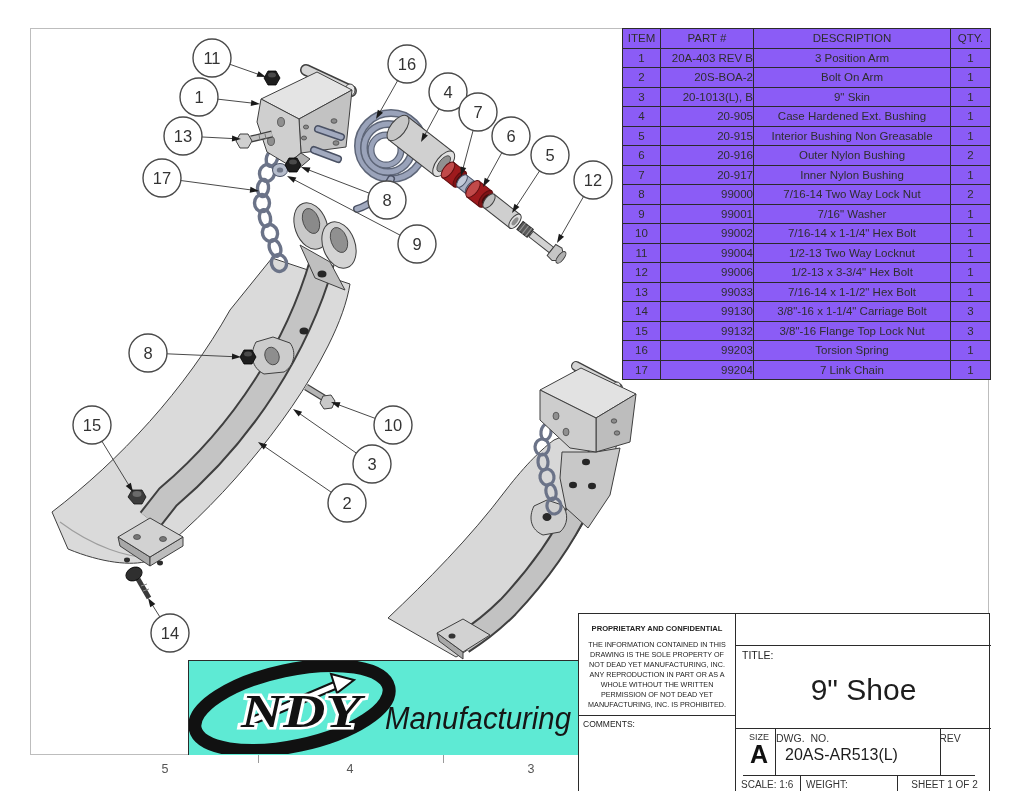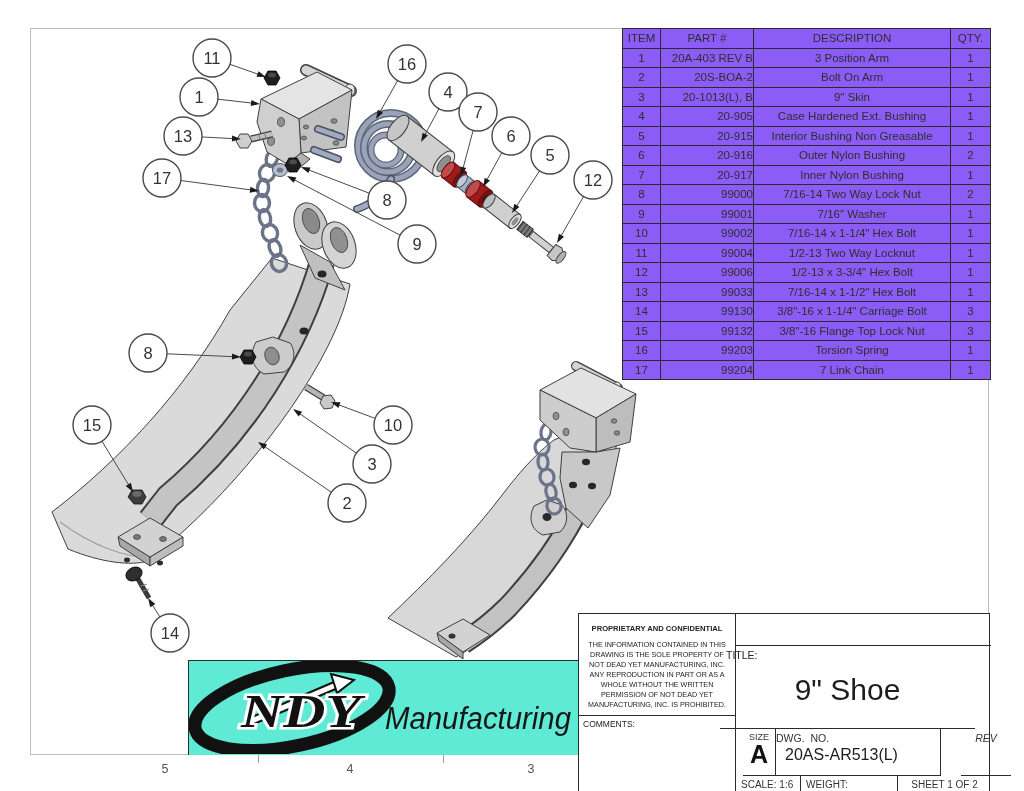--- a/index.html
+++ b/index.html
@@ -493,33 +493,33 @@
 
   <div class="titleblock">
     <div class="tbcell b-r b-b" style="left:0;top:0;width:157px;height:102px;">
       <div class="prop-head">PROPRIETARY AND CONFIDENTIAL</div>
       <div class="prop-body">THE INFORMATION CONTAINED IN THIS DRAWING IS THE SOLE PROPERTY OF NOT DEAD YET MANUFACTURING, INC. ANY REPRODUCTION IN PART OR AS A WHOLE WITHOUT THE WRITTEN PERMISSION OF NOT DEAD YET MANUFACTURING, INC. IS PROHIBITED.</div>
     </div>
     <div class="tbcell b-r" style="left:0;top:102px;width:157px;height:80px;">
       <div class="small-lab">COMMENTS:</div>
     </div>
     <div class="tbcell b-b" style="left:157px;top:0;width:255px;height:32px;"></div>
-    <div class="tbcell b-b" style="left:141px;top:32px;width:255px;height:83px;">
+    <div class="tbcell b-b" style="left:157px;top:32px;width:255px;height:83px;">
       <div class="title-lab">TITLE:</div>
       <div class="big-title">9" Shoe</div>
     </div>
     <div class="tbcell b-r b-b" style="left:164px;top:115px;width:33px;height:47px;">
       <div class="size-lab">SIZE</div>
       <div class="size-val">A</div>
     </div>
     <div class="tbcell b-r b-b" style="left:190px;top:115px;width:172px;height:47px;">
       <div class="dwg-lab">DWG.  NO.</div>
       <div class="dwg-val">20AS-AR513(L)</div>
     </div>
-    <div class="tbcell b-b" style="left:382px;top:115px;width:50px;height:47px;font-style:italic;">
+    <div class="tbcell b-b" style="left:346px;top:115px;width:50px;height:47px;">
       <div class="rev-lab">REV</div>
     </div>
     <div class="tbcell b-r foot pl5" style="left:157px;top:162px;width:65px;height:20px;">SCALE: 1:6</div>
     <div class="tbcell b-r foot pl5" style="left:222px;top:162px;width:97px;height:20px;">WEIGHT:</div>
     <div class="tbcell foot ctr" style="left:319px;top:162px;width:93px;height:20px;">SHEET 1 OF 2</div>
   </div>
 
   <div class="logobox">
     <svg width="388" height="93" viewBox="0 0 388 93">
       <ellipse cx="103" cy="47" rx="99" ry="38" transform="rotate(-12 103 47)" fill="none" stroke="#111" stroke-width="13"></ellipse>

